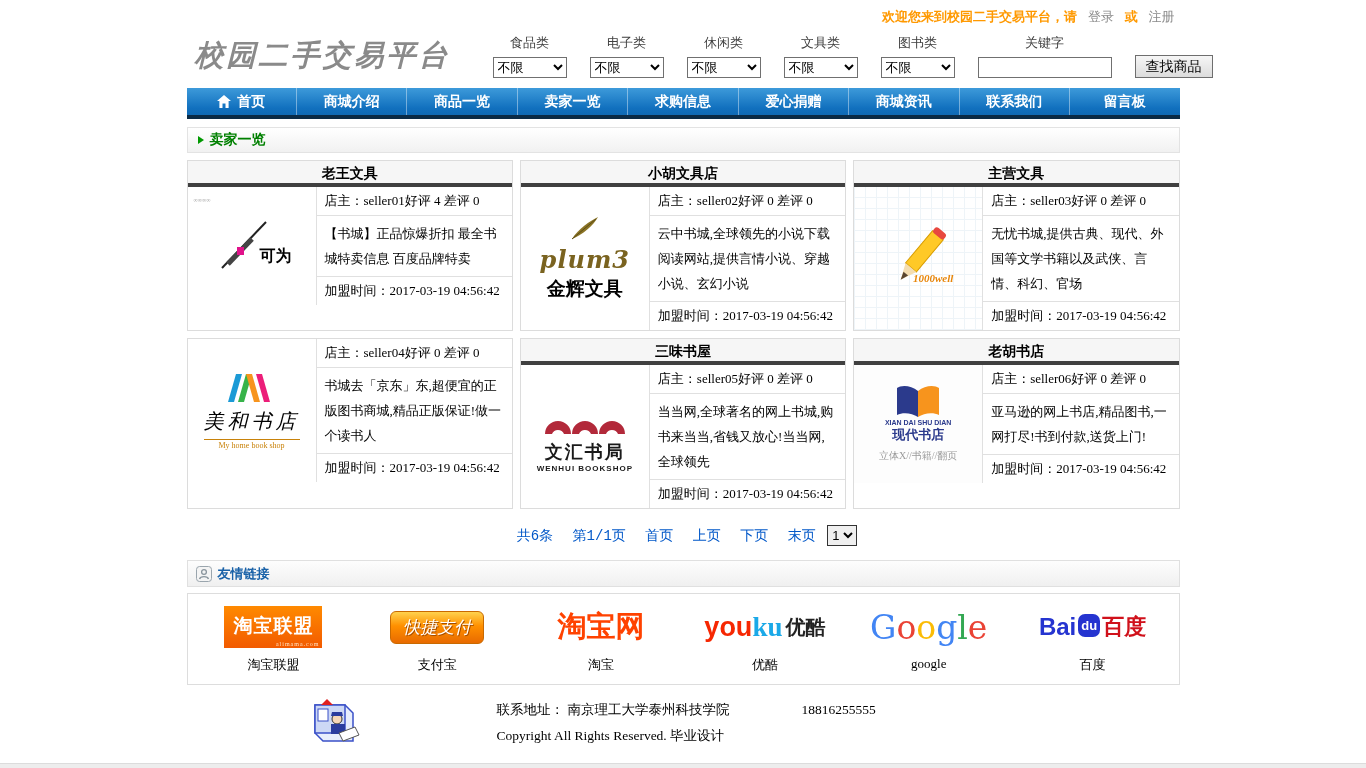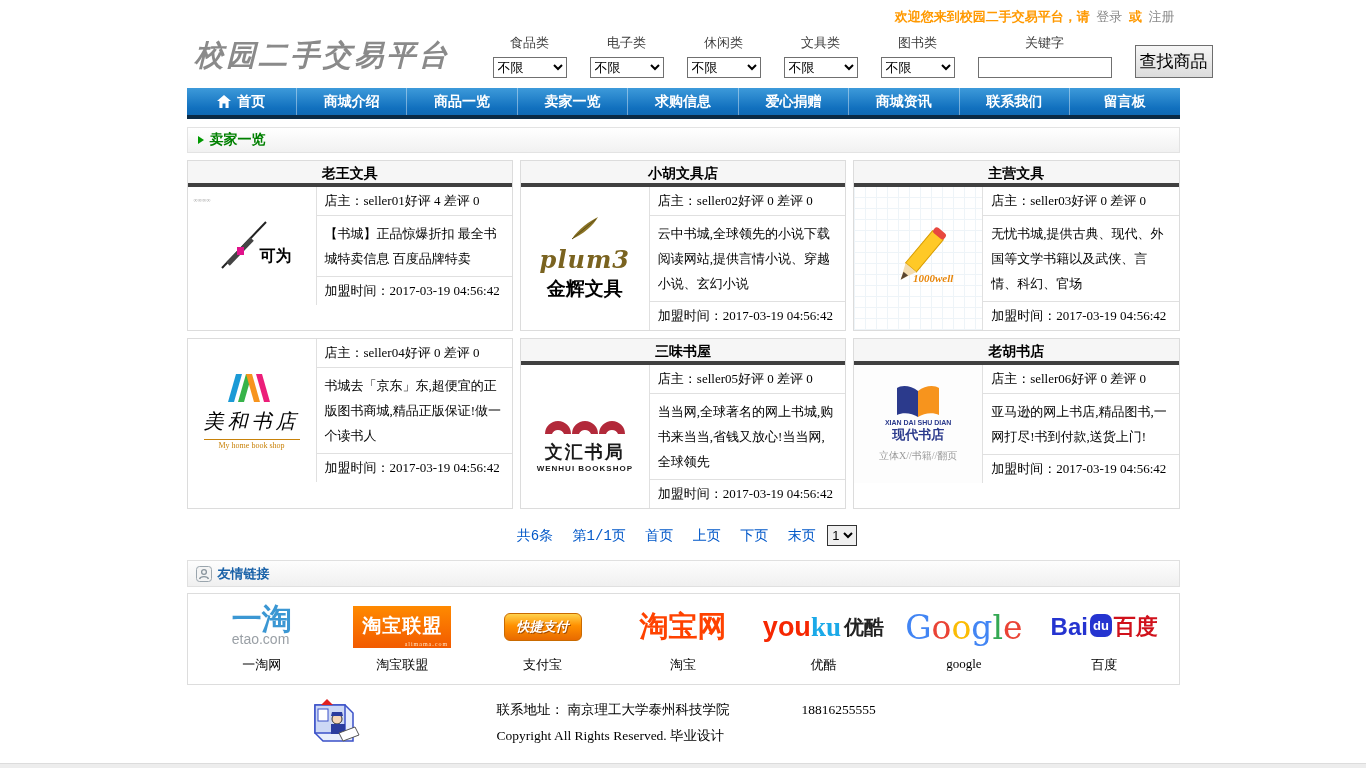--- a/index.html
+++ b/index.html
@@ -4,35 +4,35 @@
 <style>
   * { margin:0; padding:0; box-sizing:border-box; }
   html { background:#fff; }
   body {
     width:1366px; height:768px; margin:0 auto; position:relative; overflow:hidden;
     font-family:"Liberation Serif", serif; background:#fff; color:#000;
   }
   .page { width:993px; margin:0 auto; position:relative; }
 
   
-  .topbar { text-align:right; padding:8px 2px 2px 0; font-size:13px; font-family:Liberation Sans, sans-serif; }
+  .topbar { text-align:right; padding:8px 2px 2px 0; font-size:13px; font-family:Liberation Mono, monospace; }
   .topbar .welcome, .topbar .or { color:#ff9900; font-weight:bold; }
   .topbar a { color:#8a8a8a; text-decoration:none; margin:0 3px; }
 
   
   .header { display:flex; align-items:flex-start; padding:4px 0 10px 8px; }
   .logo { width:252px; font-family:"DejaVu Serif", serif; font-style:italic; font-weight:bold;
           font-size:29px; color:#8a8a8a; letter-spacing:3px; margin-top:4px; white-space:nowrap; }
   .filters { display:flex; gap:23px; margin-left:46px; margin-top:2px; }
   .filter { display:flex; flex-direction:column; align-items:center; gap:5px; }
   .flabel { font-size:13px; color:#404040; }
   .filter select { width:74px; height:21px; font-size:13px; border:1px solid #707070; background:#fff; }
   .filter.kw input { width:134px; height:21px; border:1px solid #707070; font-size:13px; padding:0 3px; }
   .filter.btnbox { justify-content:flex-end; }
-  .search-btn { width:78px; height:33px; font-size:17px; font-family:Liberation Sans, sans-serif;
+  .search-btn { width:78px; height:23px; font-size:14px; font-family:Liberation Sans, sans-serif;
                 background:linear-gradient(#f6f6f6,#dcdcdc); border:1px solid #6e6e6e; cursor:pointer; }
 
   
   .nav { list-style:none; display:flex; height:31px;
          background:linear-gradient(#3d9ada,#1170be 75%,#0f69b4);
          border-bottom:4px solid #0a2a45; }
   .nav li { flex:1; text-align:center; line-height:27px; color:#fff; font-weight:bold;
             font-size:14px; font-family:"Liberation Sans",sans-serif;
             border-right:1px solid rgba(255,255,255,.4); cursor:pointer;
             display:flex; align-items:center; justify-content:center; gap:6px; }
@@ -95,21 +95,21 @@
   .linksbox { margin-top:6px; border:1px solid #ddd; display:flex; padding:12px 4px 10px; }
   .link-item { flex:1; display:flex; flex-direction:column; align-items:center; gap:8px; cursor:pointer; }
   .link-logo { height:42px; display:flex; align-items:center; justify-content:center; }
   .link-cap { font-size:13px; }
   .etao-main { color:#3b97d3; font-weight:bold; font-size:30px; line-height:24px; font-family:"Liberation Sans",sans-serif; }
   .etao-sub { color:#9aa0a6; font-size:14px; font-family:"Liberation Sans",sans-serif; }
   .tbu-box { background:linear-gradient(#ff8a00,#f25a00); color:#fff; font-weight:bold; font-size:19px;
              padding:7px 9px 9px; position:relative; letter-spacing:1px; }
   .tbu-sub { position:absolute; right:3px; bottom:1px; font-size:6px; font-weight:normal; color:#ffe2c2; }
   .alipay-pill { background:linear-gradient(#ffd24d,#ff9000 45%,#e86a00); border:1px solid #c96a00; border-radius:6px;
-                 color:#fff; font-style:italic; font-weight:bold; font-size:13px; padding:4px 12px;
+                 color:#fff; font-style:italic; font-weight:normal; font-size:17px; padding:4px 12px;
                  text-shadow:1px 1px 0 #a34d00; font-family:"Liberation Sans",sans-serif; }
   .tb-main { color:#ff4200; font-weight:bold; font-size:29px; }
   .yk-you { color:#f62702; font-weight:bold; font-size:27px; font-family:"Liberation Sans",sans-serif; }
   .yk-ku  { color:#1ba9e8; font-weight:bold; font-size:27px; font-family:Liberation Serif, serif; }
   .yk-cn  { color:#222; font-weight:bold; font-size:20px; margin-left:3px; }
   .google { font-family:"DejaVu Serif",serif; font-size:33px; }
   .bd-bai { color:#2534d0; font-weight:bold; font-size:24px; font-family:"Liberation Sans",sans-serif; }
   .bd-du  { background:#2534d0; color:#fff; font-weight:bold; font-size:13px; border-radius:7px;
             padding:4px 3px; margin:0 2px; font-family:"Liberation Sans",sans-serif; position:relative; top:-2px; }
   .bd-cn  { color:#d0111b; font-weight:bold; font-size:22px; }
@@ -376,29 +376,20 @@
       <svg width="16" height="16" viewBox="0 0 16 16">
         <rect x="0.5" y="0.5" width="15" height="15" rx="3" fill="#f4f4f4" stroke="#9aa5ad"></rect>
         <circle cx="8" cy="6" r="2.4" fill="none" stroke="#8a959d" stroke-width="1.3"></circle>
         <path d="M3.5 13 C4.5 9.8 11.5 9.8 12.5 13" fill="none" stroke="#8a959d" stroke-width="1.3"></path>
       </svg>
     </span>
     <span class="links-title">友情链接</span>
   </div>
 
   <div class="linksbox">
-    <div class="link-item">
-      <div class="link-logo">
-        <div>
-          <div class="etao-main">一淘</div>
-          <div class="etao-sub">etao.com</div>
-        </div>
-      </div>
-      <div class="link-cap">一淘网</div>
-    </div>
     <div class="link-item">
       <div class="link-logo">
         <div class="tbu-box">
           <span>淘宝联盟</span>
           <span class="tbu-sub">alimama.com</span>
         </div>
       </div>
       <div class="link-cap">淘宝联盟</div>
     </div>
     <div class="link-item">

